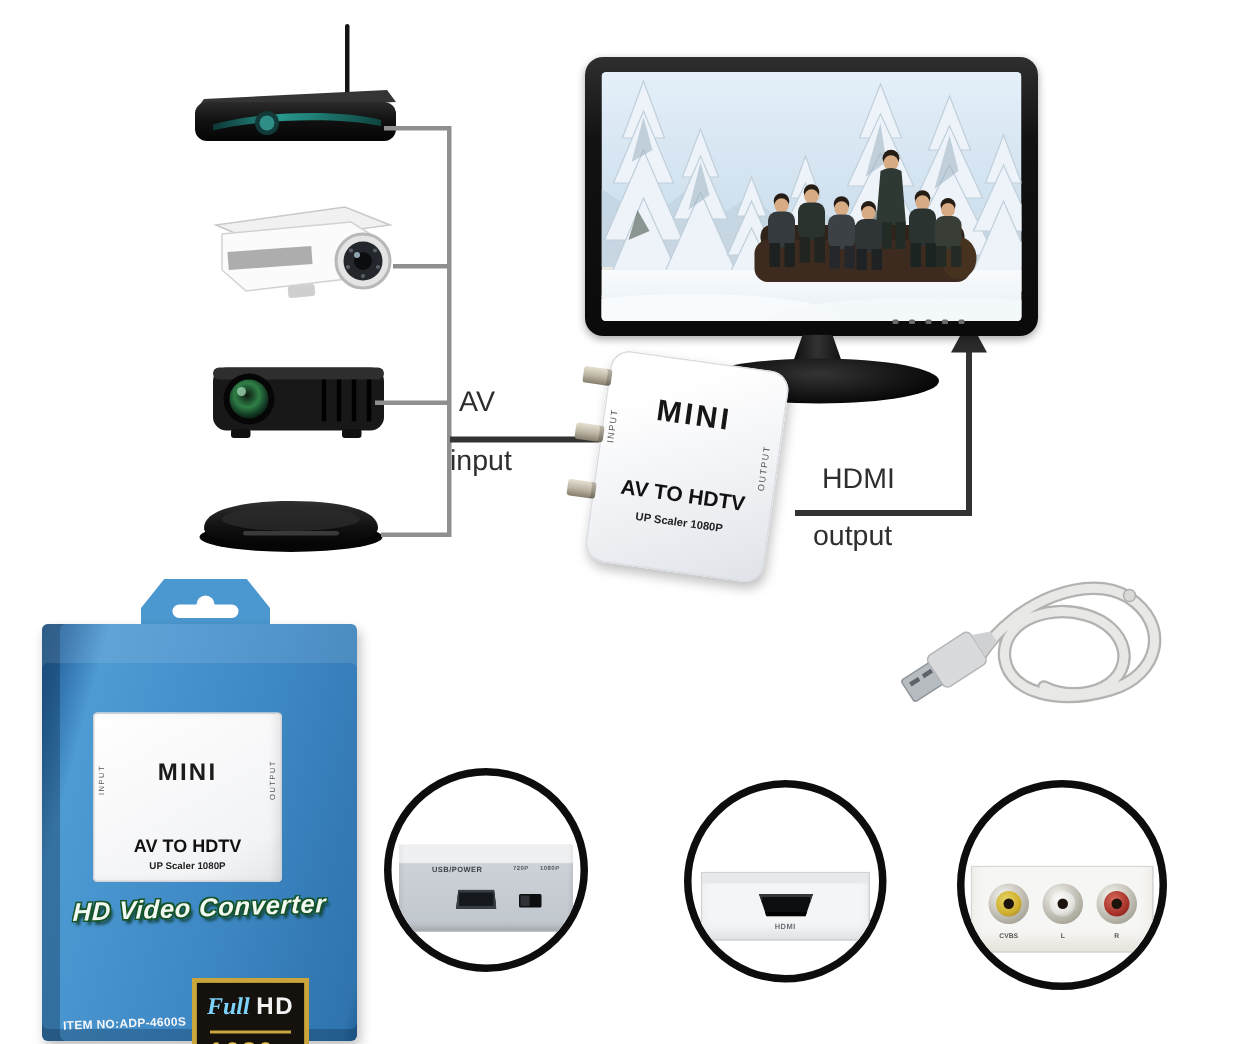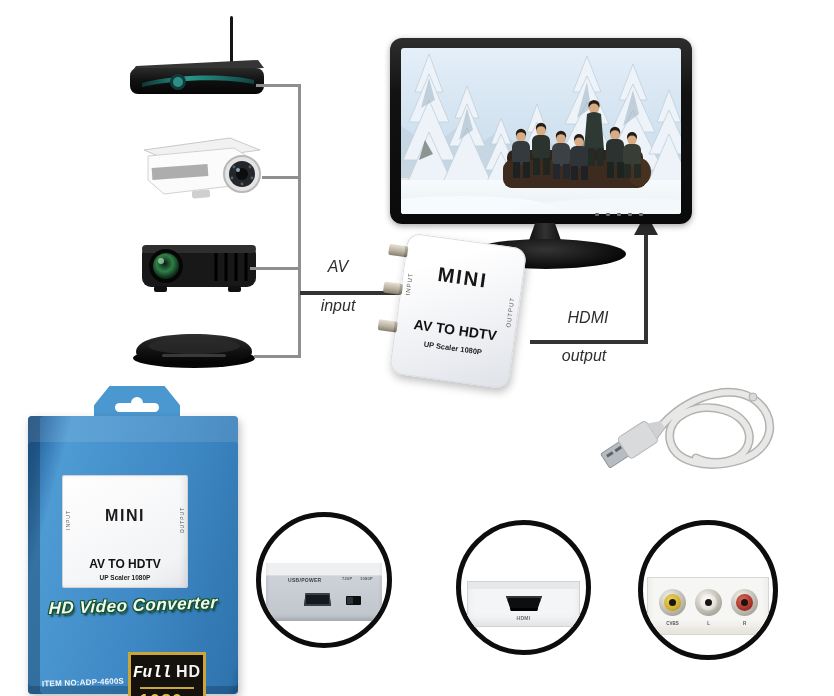--- a/index.html
+++ b/index.html
@@ -7,21 +7,21 @@
           font-family:"Liberation Sans",sans-serif;color:#222;}
   .abs{position:absolute;}
 
   
   .line{position:absolute;background:#8f8f8f;}
   .line.dark{background:#333;}
   .arrowhead{position:absolute;width:0;height:0;
     border-left:12px solid transparent;border-right:12px solid transparent;
     border-bottom:22px solid #2b2b2b;}
 
-  .diagram-label{position:absolute;font-size:16px;color:#2e2e2e;text-align:center;font-style:italic;}
+  .diagram-label{position:absolute;font-size:19px;color:#2e2e2e;text-align:left;}
 
   
   .tv{position:absolute;left:390px;top:26px;width:302px;height:232px;}
   .tv .bezel{position:absolute;left:0;top:12px;width:302px;height:186px;border-radius:12px;
     background:linear-gradient(180deg,#2e2e2e,#121212 30%,#0a0a0a);box-shadow:0 2px 6px rgba(0,0,0,.35);}
   .tv .screen{position:absolute;left:11px;top:22px;width:280px;height:166px;border-radius:3px;overflow:hidden;}
   .tv .dots{position:absolute;left:205px;top:187px;display:flex;gap:7px;}
   .tv .dots i{width:4px;height:3px;background:#6a6a6a;border-radius:1px;}
   .tv .neck{position:absolute;left:136px;top:197px;width:38px;height:26px;
     background:linear-gradient(90deg,#090909,#323232,#0b0b0b);
@@ -73,21 +73,21 @@
     font-size:17px;font-weight:900;font-style:italic;color:#f2f8f2;letter-spacing:.5px;
     text-shadow:1px 1px 0 #155427,-1px 1px 0 #155427,1px -1px 0 #155427,-1px -1px 0 #155427,2px 3px 2px rgba(6,48,20,.8);
     transform:rotate(-2deg) skewX(-4deg);}
   .pkg .item-no{position:absolute;left:14px;top:262px;font-size:8px;font-weight:700;color:#f4f6f8;
     letter-spacing:.2px;transform:rotate(-2deg);}
   .badge{position:absolute;left:100px;top:236px;width:78px;height:70px;
     clip-path:polygon(0 0,100% 0,100% 74%,50% 100%,0 74%);background:#c9a53c;}
   .badge .inner{position:absolute;left:3px;top:3px;right:3px;bottom:3px;
     clip-path:polygon(0 0,100% 0,100% 74%,50% 100%,0 74%);background:#15120d;}
   .badge .row{position:absolute;left:0;right:0;top:8px;text-align:center;}
-  .badge .full{font-family:Liberation Mono, monospace;font-style:italic;font-weight:700;font-size:16px;color:#ffffff;}
+  .badge .full{font-family:Liberation Serif, serif;font-style:italic;font-weight:700;font-size:16px;color:#7dd3fc;}
   .badge .hd{font-weight:900;font-size:16px;color:#f2f2f2;letter-spacing:1px;}
   .badge .rule{position:absolute;left:9px;right:9px;top:32px;height:2px;background:#caa63e;}
   .badge .res{position:absolute;left:0;right:0;top:36px;text-align:center;
     font-weight:900;font-size:18px;color:#e9c44d;letter-spacing:1px;}
 
   
   .callout{position:absolute;border:5px solid #0d0d0d;border-radius:50%;background:#fff;overflow:hidden;}
   .c1{left:256px;top:512px;width:126px;height:126px;}
   .c2{left:456px;top:520px;width:125px;height:125px;}
   .c3{left:638px;top:520px;width:130px;height:130px;}

